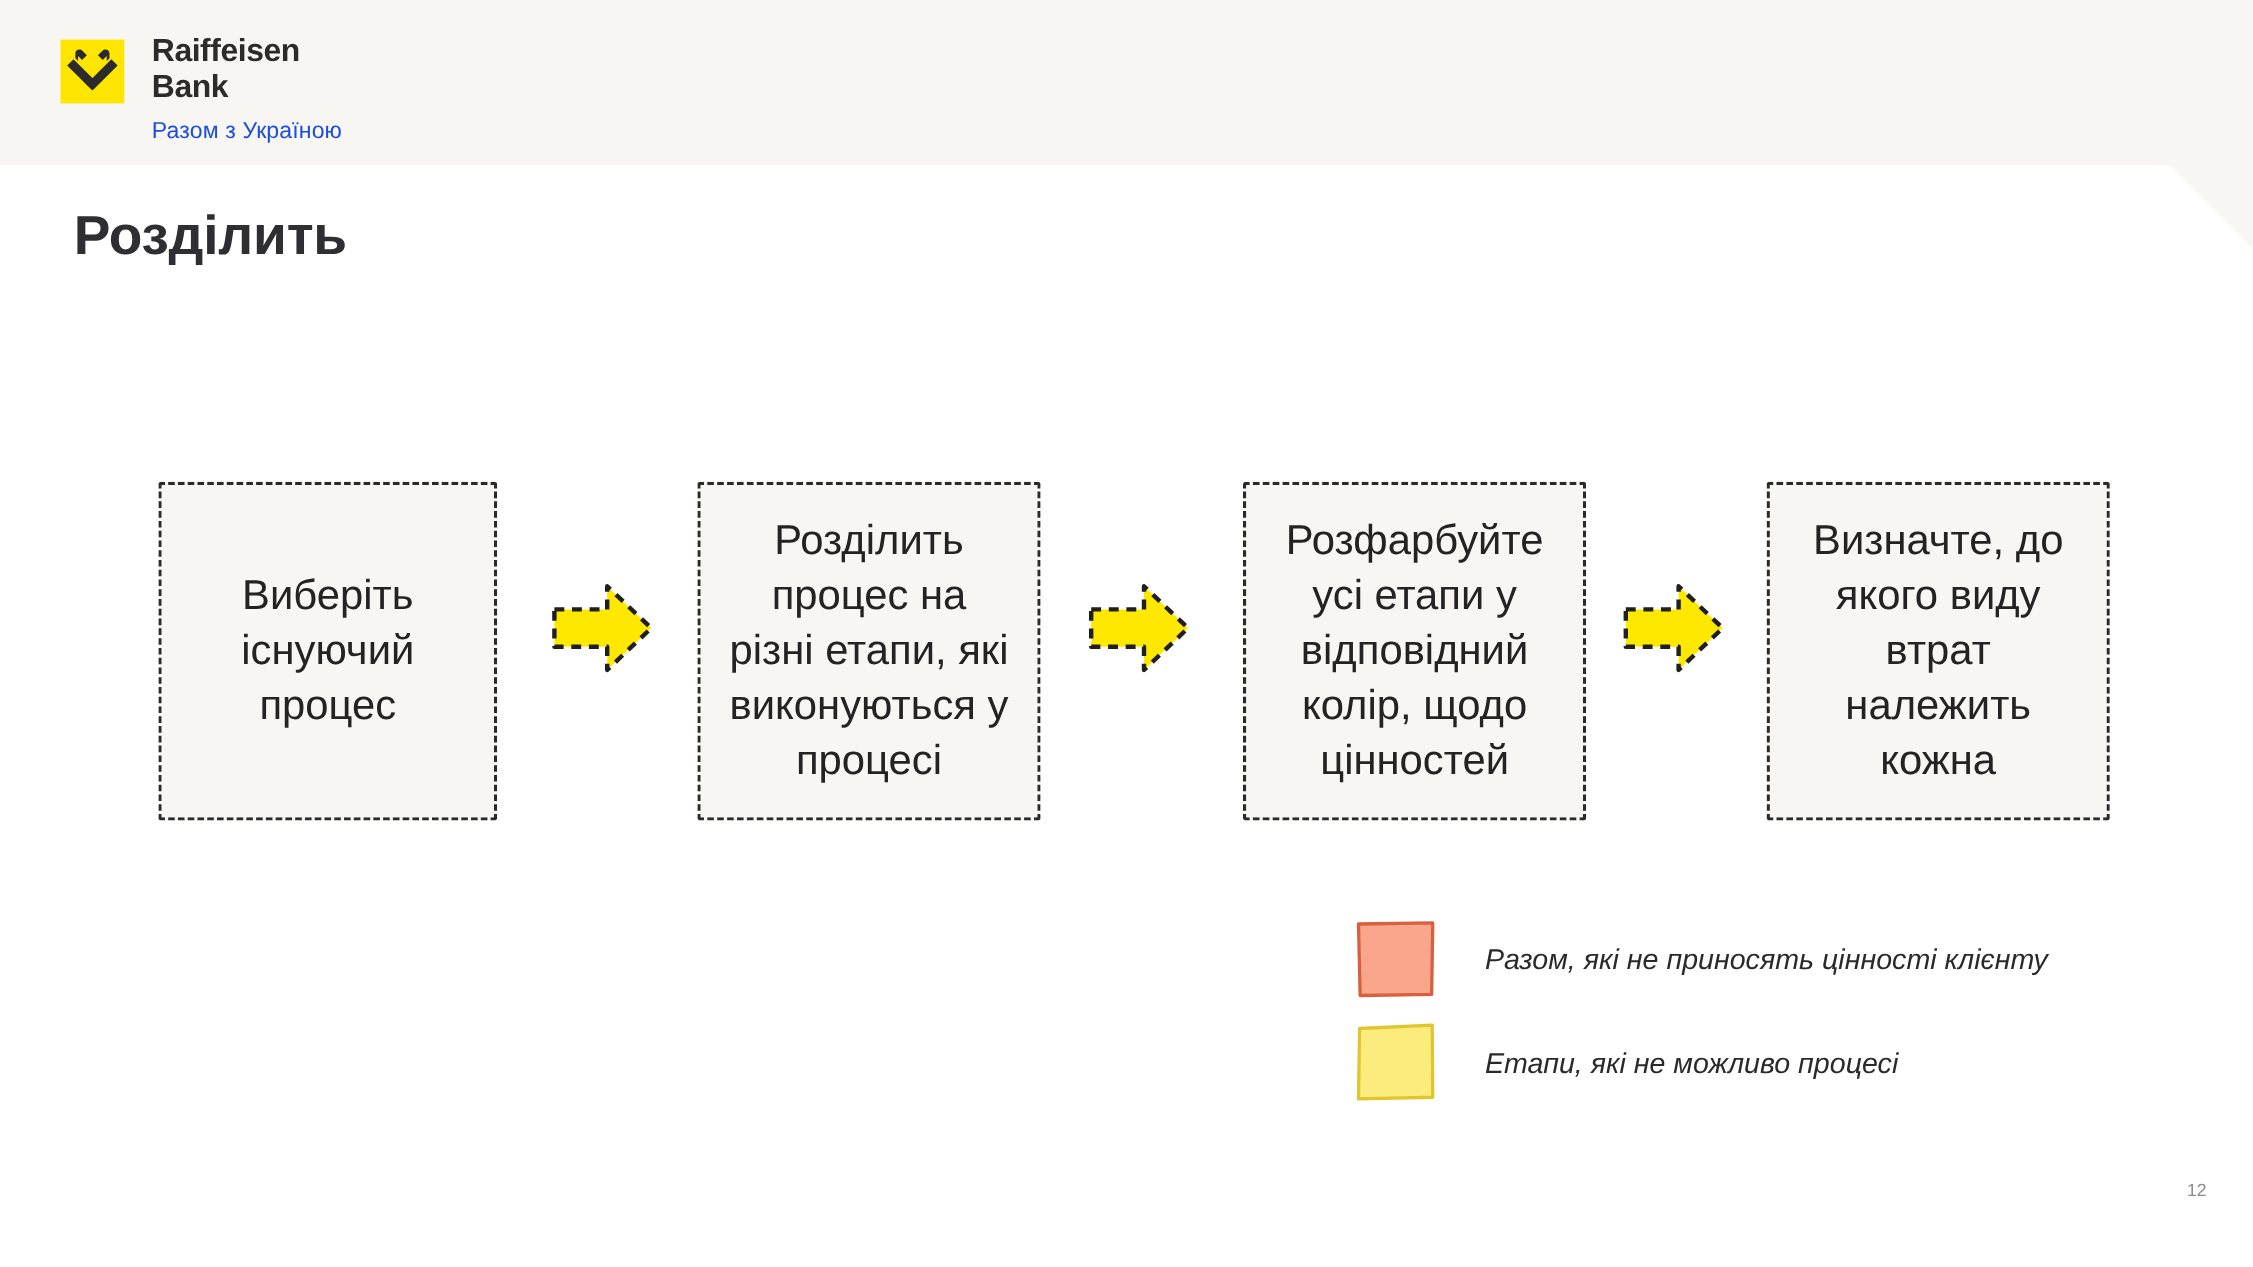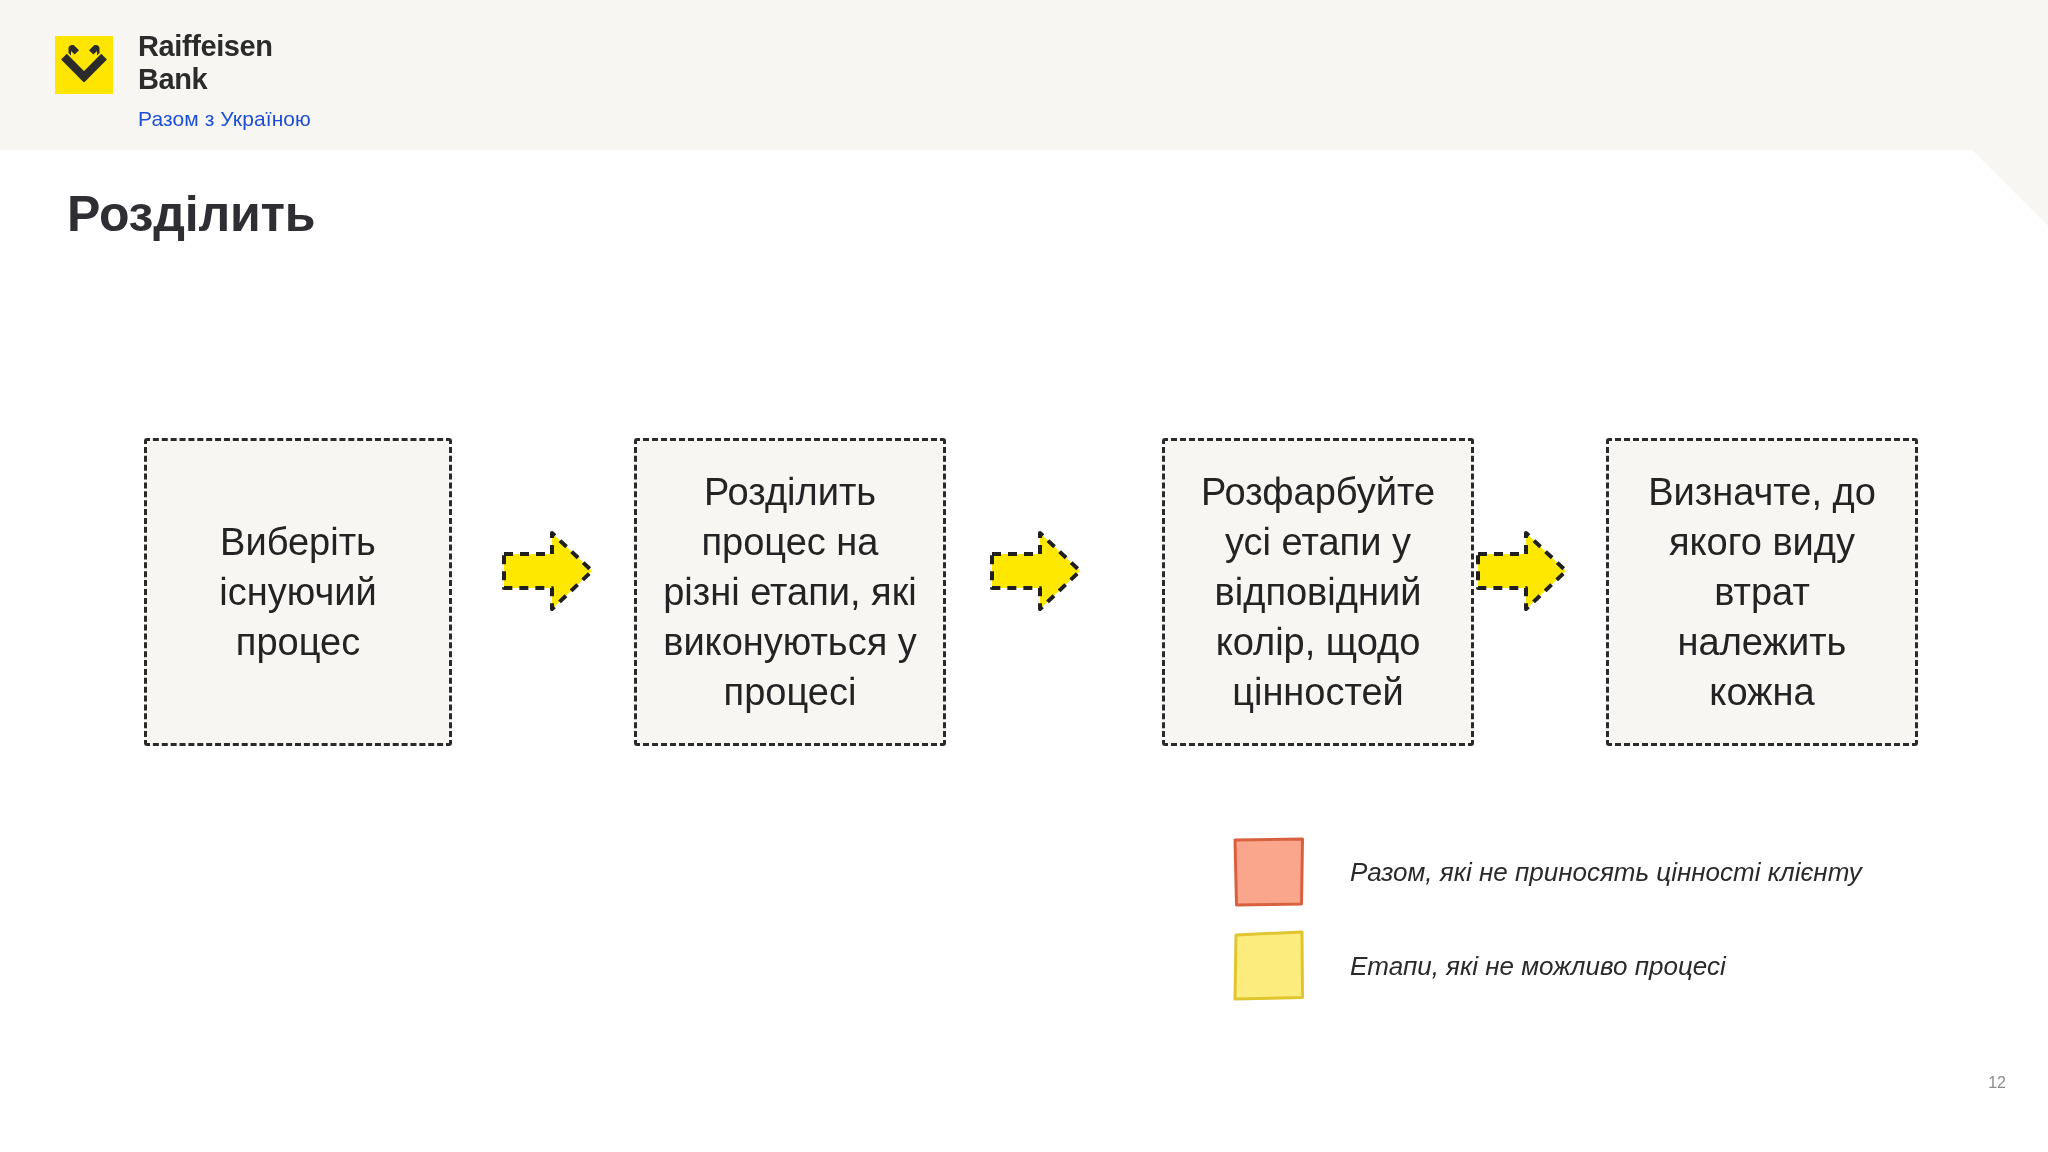--- a/index.html
+++ b/index.html
@@ -109,21 +109,21 @@
   }
   .step-text {
     font-size: 38px;
     line-height: 1.32;
     color: #232323;
     text-align: center;
     white-space: pre-line;
   }
   #step-0 { left: 144px;  width: 308px; }
   #step-1 { left: 634px;  width: 312px; }
-  #step-2 { left: 1162px; width: 312px; justify-content: center; }
+  #step-2 { left: 1130px; width: 312px; justify-content: center; }
   #step-3 { left: 1606px; width: 312px; }
 
   .flow-arrow {
     position: absolute;
     top: 92px;
     width: 96px;
     height: 82px;
   }
   .flow-arrow svg { display: block; width: 96px; height: 82px; }
   #arrow-0 { left: 500px; }

